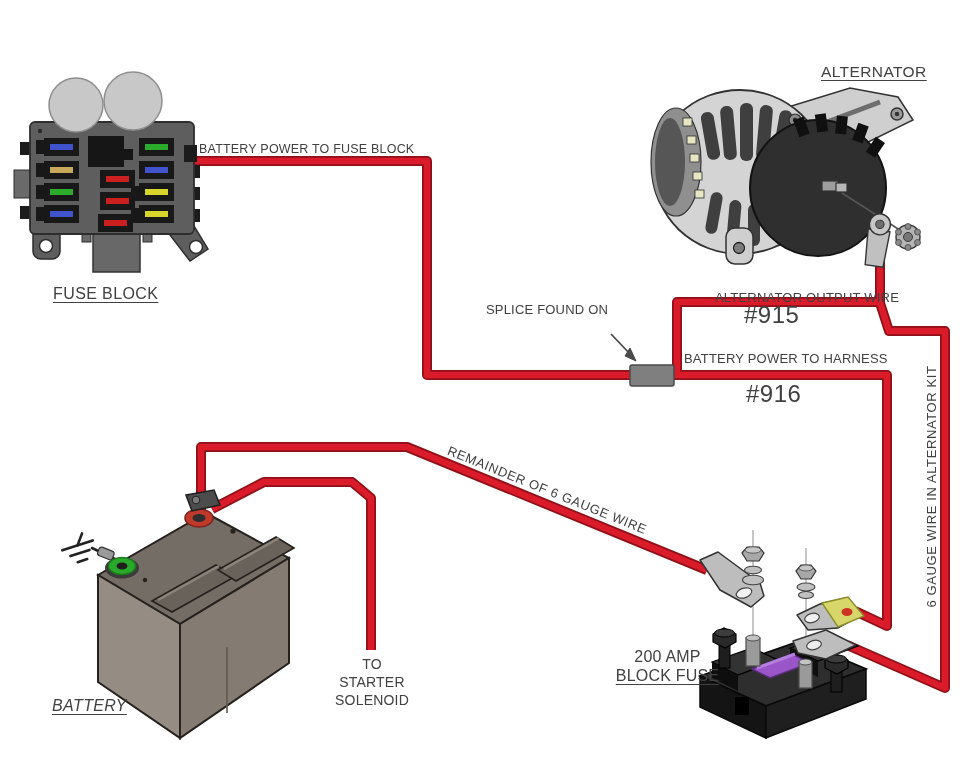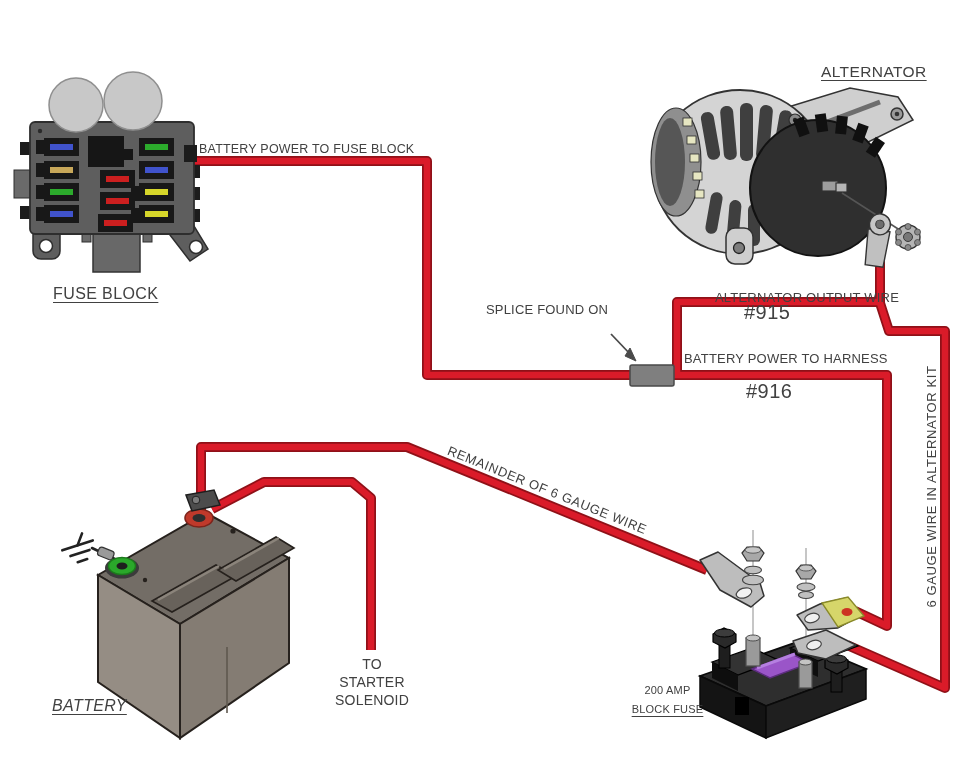--- a/index.html
+++ b/index.html
@@ -2,21 +2,21 @@
 <html><head>
 <meta charset="utf-8">
 <style>
   html,body{margin:0;padding:0;background:#ffffff;}
   #canvas{position:relative;width:973px;height:771px;background:#ffffff;overflow:hidden;
           font-family:"Liberation Sans",sans-serif;}
   #diagram-svg{position:absolute;left:0;top:0;}
   .lbl{position:absolute;color:#414141;font-size:13px;white-space:nowrap;letter-spacing:.2px;}
   .lbl-small{font-size:12.5px;}
   .lbl-section{font-size:16px;text-decoration:underline;text-underline-offset:3px;letter-spacing:.4px;}
-  .lbl-num{font-size:20px;letter-spacing:.5px;}
+  .lbl-num{font-size:24px;letter-spacing:.5px;}
   .center{text-align:center;}
   .u{text-decoration:underline;text-underline-offset:3px;}
   .rot-remainder{transform:rotate(22deg);transform-origin:0 0;letter-spacing:.6px;}
   .rot-vertical{transform:rotate(-90deg);transform-origin:center center;width:310px;text-align:center;letter-spacing:.6px;}
 </style>
 </head>
 <body>
 
 <div id="canvas">
 
@@ -305,18 +305,18 @@
   <div class="lbl rot-remainder" style="left:451px;top:443px;">REMAINDER OF 6 GAUGE WIRE</div>
 
   <div class="lbl center" style="left:322px;top:655px;width:100px;line-height:18px;font-size:14px;">
     <div>TO</div>
     <div>STARTER</div>
     <div>SOLENOID</div>
   </div>
 
   <div class="lbl lbl-section" style="left:52px;top:697px;font-style:italic;">BATTERY</div>
 
-  <div class="lbl center" style="left:615px;top:681px;width:105px;line-height:19px;font-size:11px;text-align:center;">
+  <div class="lbl center" style="left:615px;top:647px;width:105px;line-height:19px;font-size:16px;text-align:center;">
     <div>200 AMP</div>
     <div class="u">BLOCK FUSE</div>
   </div>
 
 </div>
 
 </body></html>

